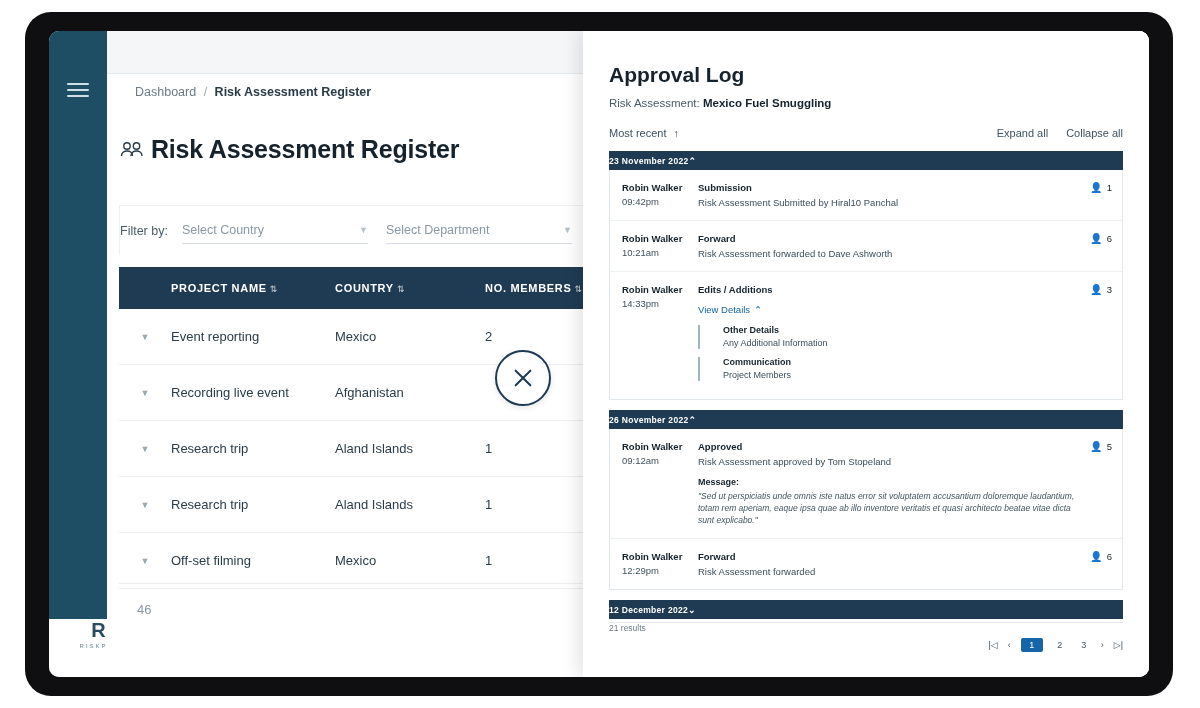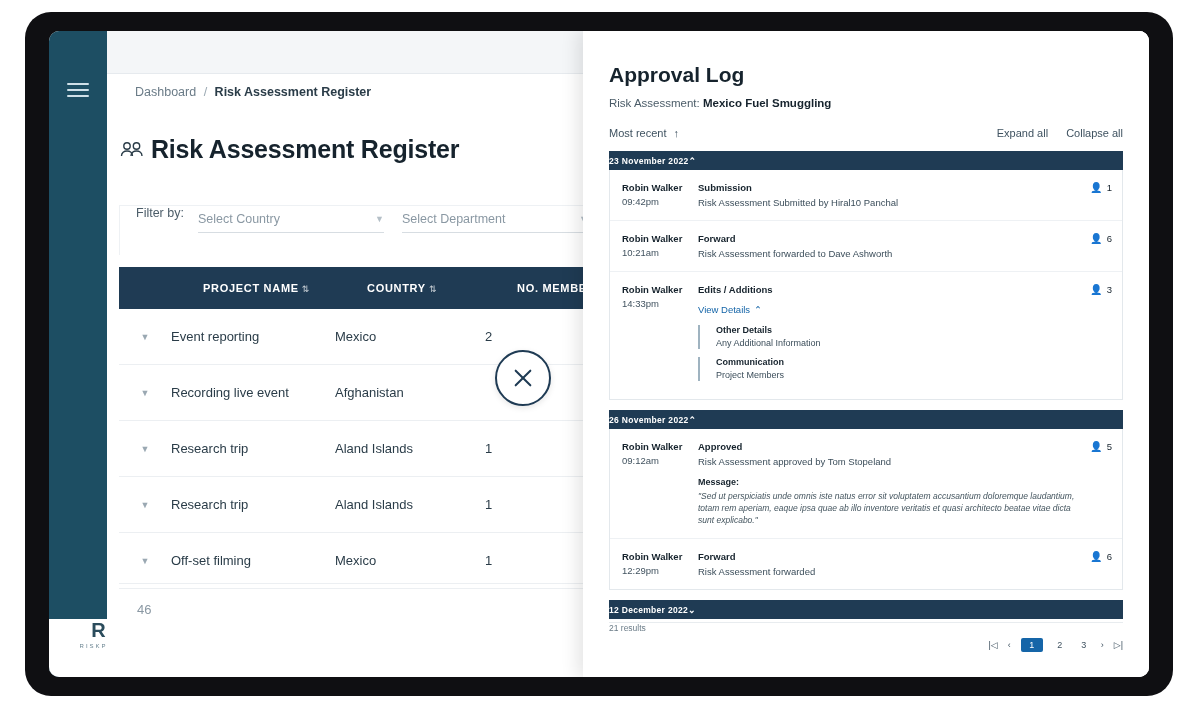--- a/index.html
+++ b/index.html
@@ -131,22 +131,21 @@
 
   
   .filter-card {
     position: absolute;
     left: 70px; top: 174px;
     width: 700px; height: 50px;
     background: #ffffff;
     border: 1px solid #eef1f4;
     border-bottom: none;
     display: flex;
-    align-items: flex-start;
-    padding-left: 16px;
+    align-items: center;
     box-sizing: border-box;
   }
   .filter-label {
     font-size: 12.5px;
     color: #4b5c68;
     margin-right: 14px;
   }
   .select {
     width: 186px;
     height: 26px;
@@ -170,21 +169,20 @@
     left: 70px; top: 236px;
     width: 700px; height: 42px;
     background: #1f3b54;
     color: #ffffff;
     display: flex;
     align-items: center;
     font-size: 11px;
     letter-spacing: 0.7px;
     font-weight: 700;
     box-sizing: border-box;
-    padding-left: 32px;
   }
   .th { padding-left: 0; }
   .th .sort { font-weight: 400; opacity: .75; margin-left: 3px; font-size: 9px;}
   .col-caret { width: 52px; }
   .col-name  { width: 164px; }
   .col-country { width: 150px; }
   .col-members { width: 150px; }
 
   .row {
     position: absolute;
@@ -327,21 +325,21 @@
     font-size: 9.5px;
     color: #1565a8;
     cursor: pointer;
     display: inline-flex;
     align-items: center;
     gap: 4px;
   }
   .detail-block {
     margin-top: 8px;
     border-left: 2px solid #9fb3c0;
-    padding-left: 16px;
+    padding-left: 23px;
     margin-bottom: 6px;
   }
   .detail-title {
     font-size: 9px;
     font-weight: 700;
     color: #16232d;
     margin-bottom: 2px;
   }
   .detail-line {
     font-size: 9px;

